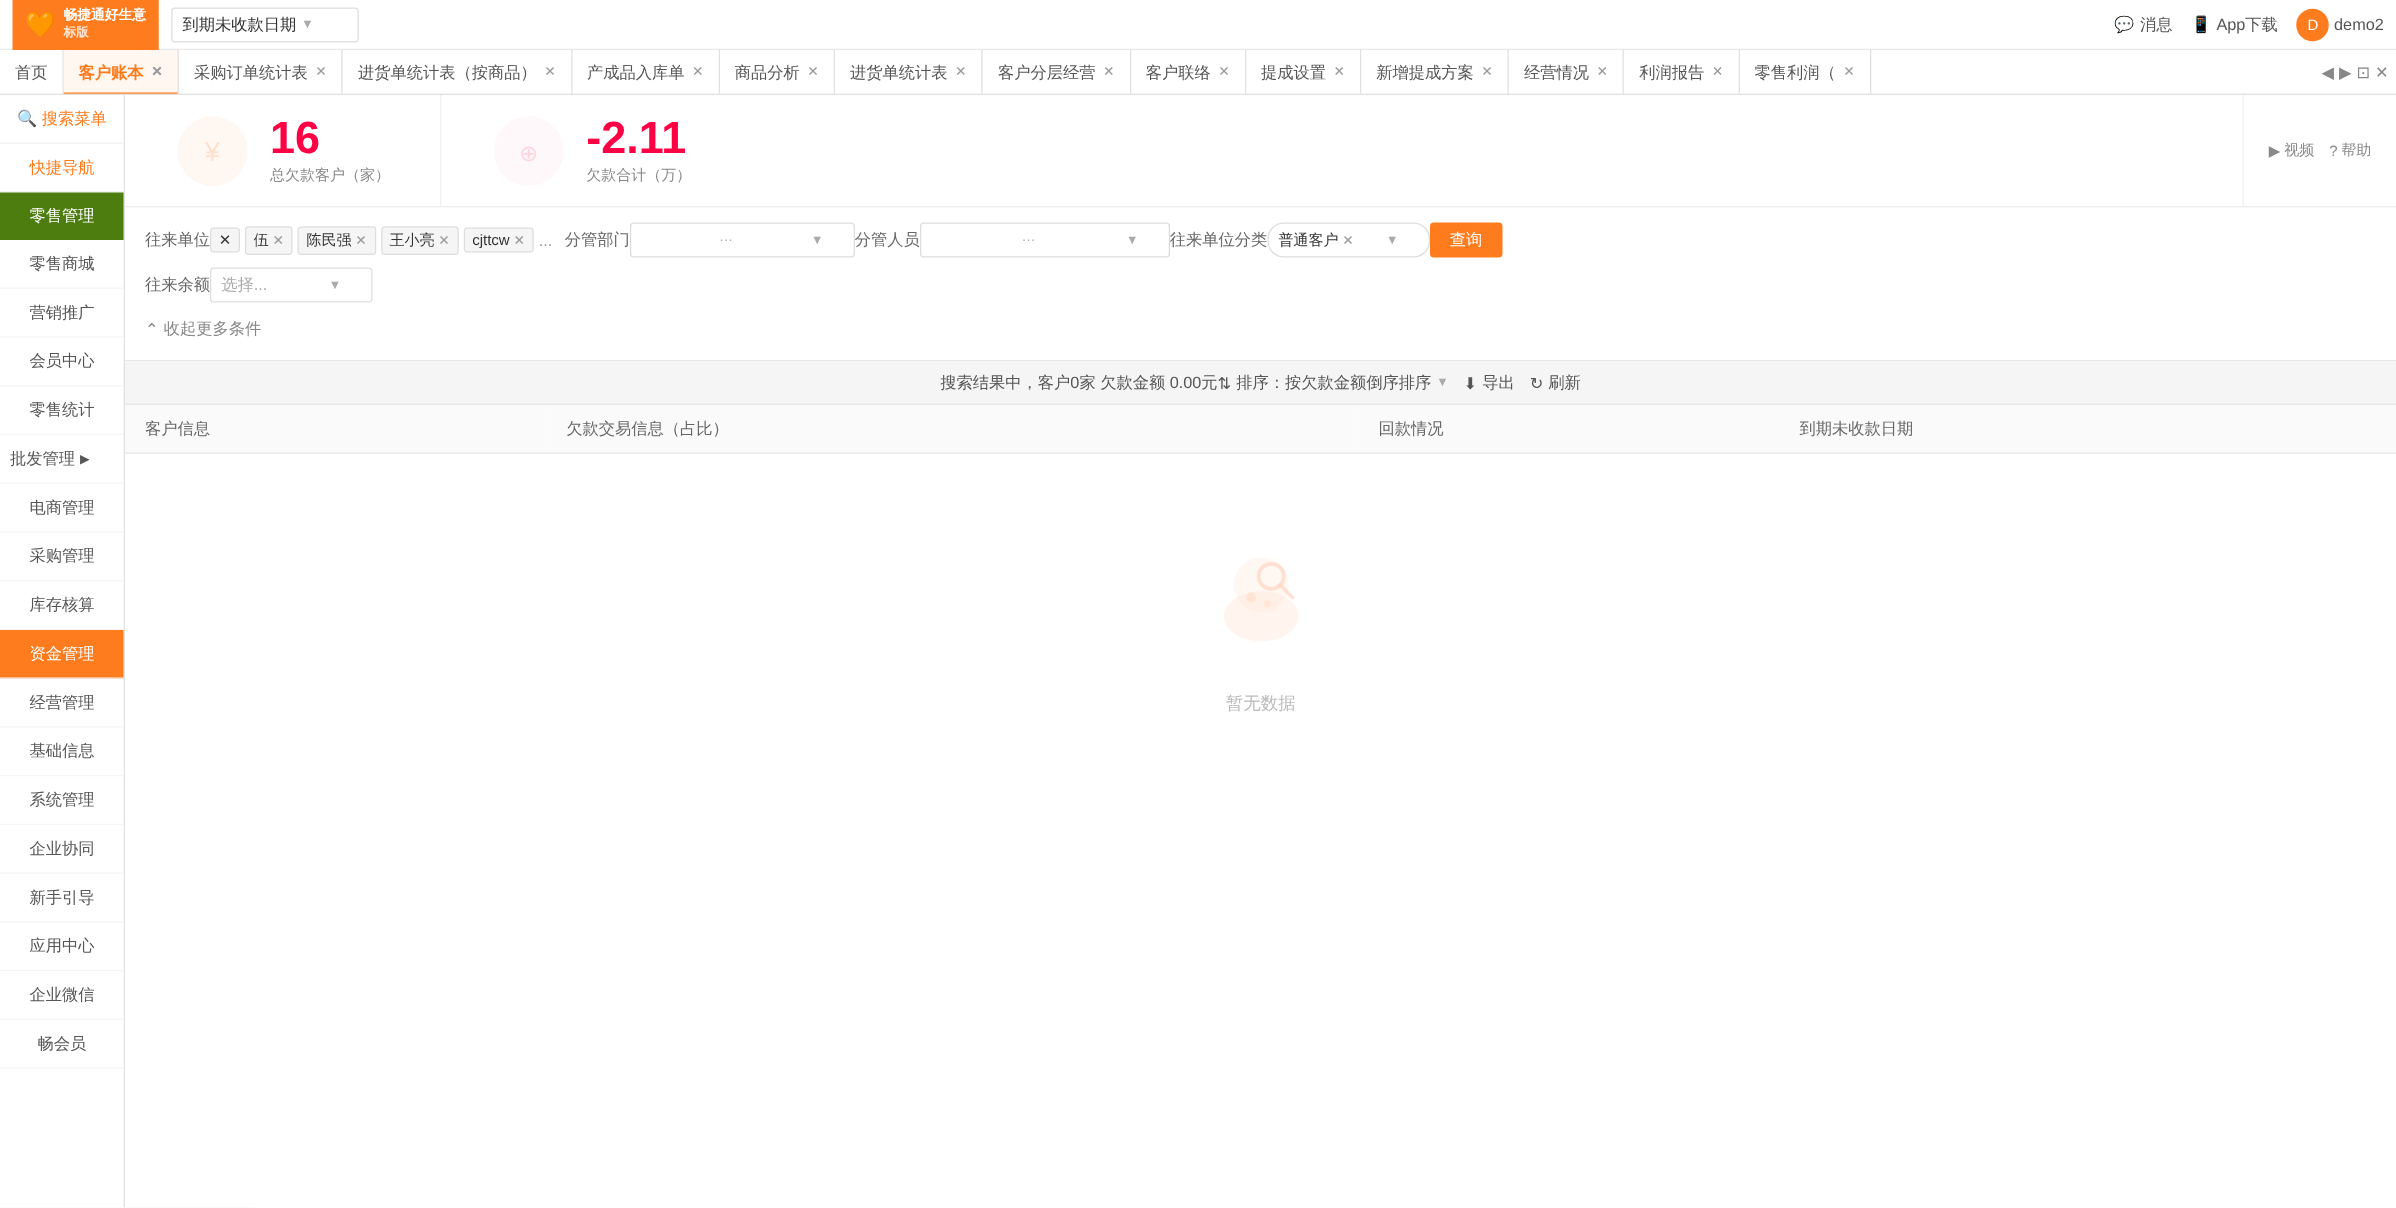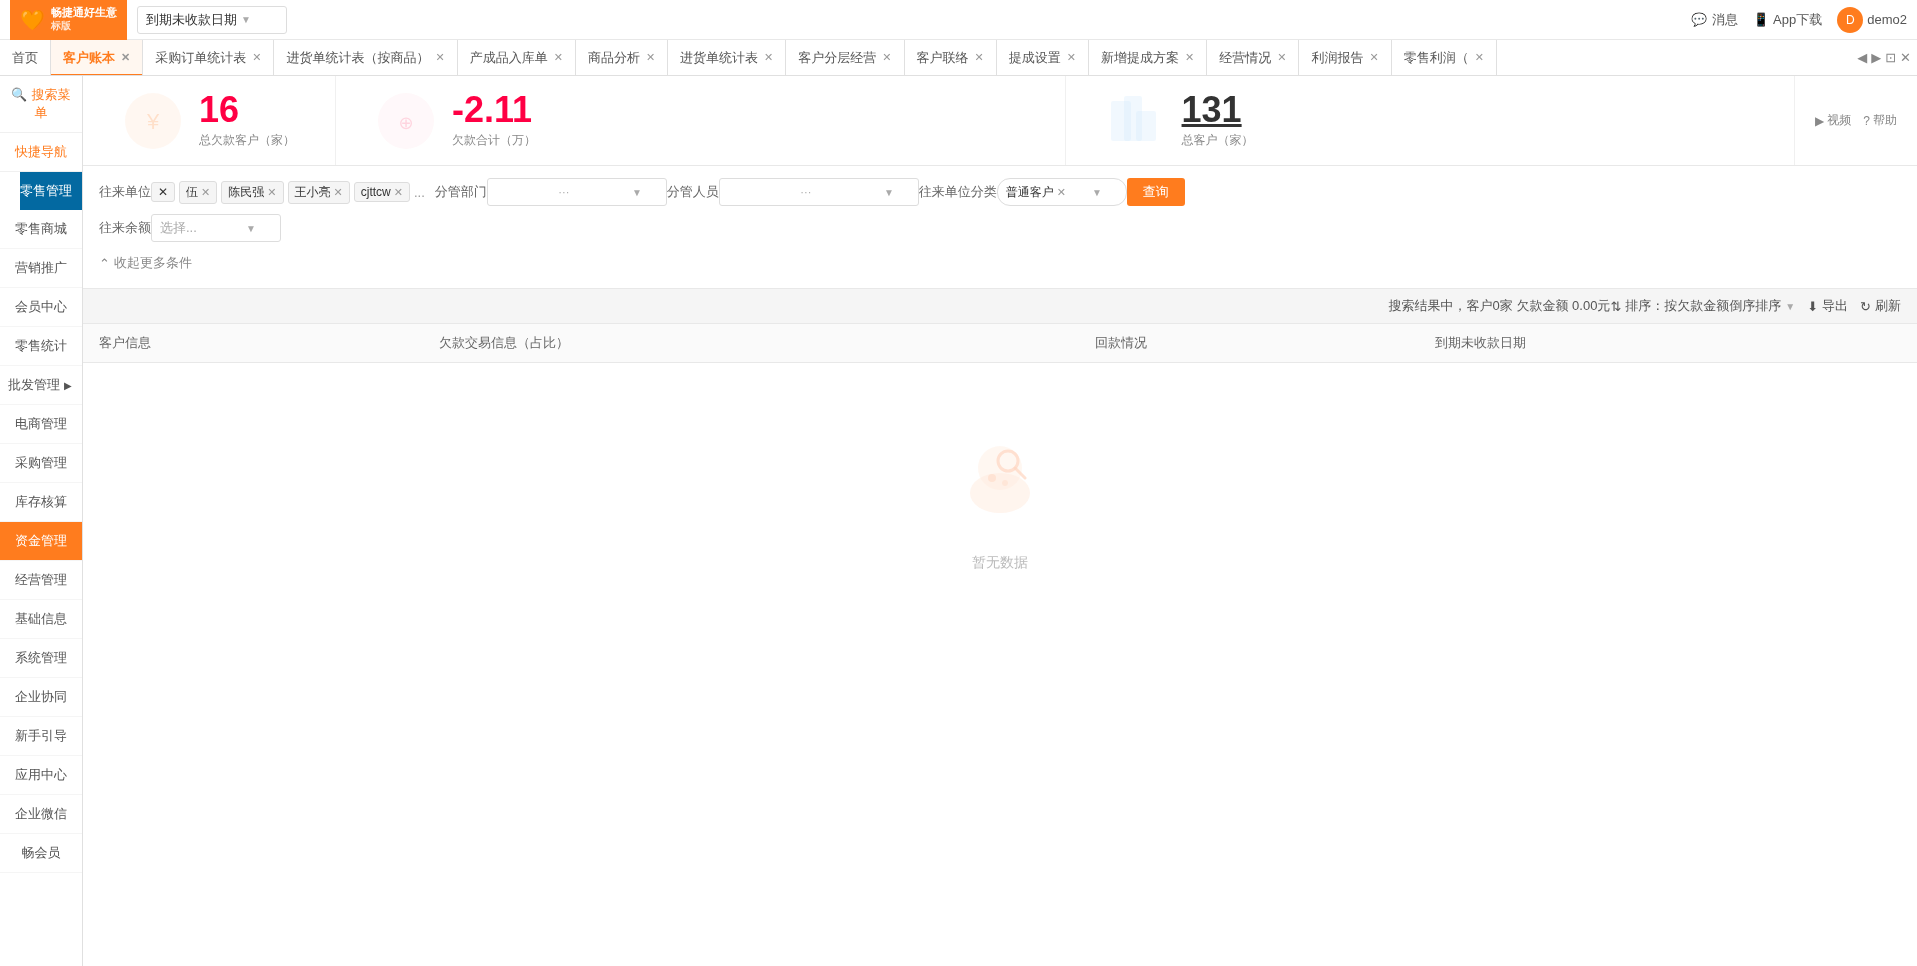--- a/index.html
+++ b/index.html
@@ -39,21 +39,21 @@
       content: ''; position: absolute; bottom: 0; left: 0; right: 0; height: 2px; background: #ff7c1e;
     }
     .nav-tab .close-x { margin-left: 6px; color: #999; font-size: 11px; }
     .nav-tabs-controls { display: flex; align-items: center; margin-left: auto; padding: 0 6px; gap: 4px; }
 
     
     .main-layout { display: flex; height: calc(966px - 76px); }
 
     
     .sidebar {
-      width: 83px; background: #fff; border-right: 1px solid #e0e0e0;
+      width: 100px; background: #fff; border-right: 1px solid #e0e0e0;
       display: flex; flex-direction: column; overflow-y: auto;
     }
     .sidebar-search {
       padding: 10px 8px; font-size: 13px; color: #ff7c1e; cursor: pointer;
       border-bottom: 1px solid #f0f0f0; text-align: center;
     }
     .sidebar-nav { padding: 8px 0; font-size: 13px; color: #ff7c1e; cursor: pointer; text-align: center; border-bottom: 1px solid #f0f0f0; padding: 10px 0; }
     .sidebar-item {
       padding: 10px 8px; font-size: 13px; color: #555; cursor: pointer;
       border-bottom: 1px solid #f5f5f5; text-align: center; display: flex; align-items: center; justify-content: center; gap: 4px;
@@ -104,21 +104,21 @@
       background: #ff7c1e; color: #fff; border: none; border-radius: 3px;
       padding: 4px 16px; font-size: 13px; cursor: pointer; height: 28px;
     }
     .collapse-btn {
       display: flex; align-items: center; gap: 4px; color: #888; font-size: 13px;
       cursor: pointer; margin: 0 auto; text-align: center; padding: 4px 0;
     }
 
     
     .results-bar {
-      display: flex; align-items: center; justify-content: flex-end;
+      display: flex; align-items: center; justify-content: center;
       padding: 8px 16px; background: #f5f5f5; border-bottom: 1px solid #e8e8e8; font-size: 13px; color: #555;
     }
     .results-actions { display: flex; gap: 12px; align-items: center; }
     .results-action { display: flex; align-items: center; gap: 4px; cursor: pointer; color: #555; }
     .sort-select { display: flex; align-items: center; gap: 4px; cursor: pointer; }
 
     
     .table-area { flex: 1; background: #fff; overflow: auto; }
     .data-table { width: 100%; border-collapse: collapse; }
     .data-table th {
@@ -132,21 +132,21 @@
       padding: 60px 0; color: #ccc;
     }
     .empty-icon { font-size: 80px; margin-bottom: 12px; opacity: 0.4; }
     .empty-text { font-size: 14px; color: #bbb; }
 
     .nav-tab-home { color: #555; }
 
     .chevron { font-size: 10px; color: #aaa; }
     
     .sidebar-section-header {
-      background: #0369a1; color: #fff; padding: 10px 0; text-align: left; font-size: 13px; margin-left: 20px;
+      background: #4d7c0f; color: #fff; padding: 10px 0; text-align: center; font-size: 13px;
     }
   </style>
 </head>
 <body>
 
 <div class="top-bar">
   <div class="logo-area">
     <span class="logo-icon">🧡</span>
     <div>
       <div style="font-size:11px;line-height:1.2;">畅捷通好生意</div>
@@ -327,33 +327,20 @@
             <circle cx="30" cy="30" r="28" fill="#f04" opacity="0.1"></circle>
             <text x="30" y="38" text-anchor="middle" font-size="18" fill="#f04" opacity="0.5">⊕</text>
           </svg>
         </div>
         <div class="stat-info">
           <span class="stat-number negative">-2.11</span>
           <span class="stat-label">欠款合计（万）</span>
         </div>
       </div>
 
-      <div class="stat-card" style="flex:1;">
-        <div class="stat-icon">
-          <svg width="60" height="60" viewBox="0 0 60 60">
-            <rect x="5" y="10" width="20" height="40" fill="#90caf9" opacity="0.4" rx="2"></rect>
-            <rect x="30" y="20" width="20" height="30" fill="#90caf9" opacity="0.4" rx="2"></rect>
-            <rect x="18" y="5" width="18" height="45" fill="#64b5f6" opacity="0.3" rx="2"></rect>
-          </svg>
-        </div>
-        <div class="stat-info">
-          <span class="stat-number black">131</span>
-          <span class="stat-label">总客户（家）</span>
-        </div>
-      </div>
 
       <div class="stat-actions">
         <span>
           <span>▶</span>
           <span>视频</span>
         </span>
         <span>
           <span>?</span>
           <span>帮助</span>
         </span>

